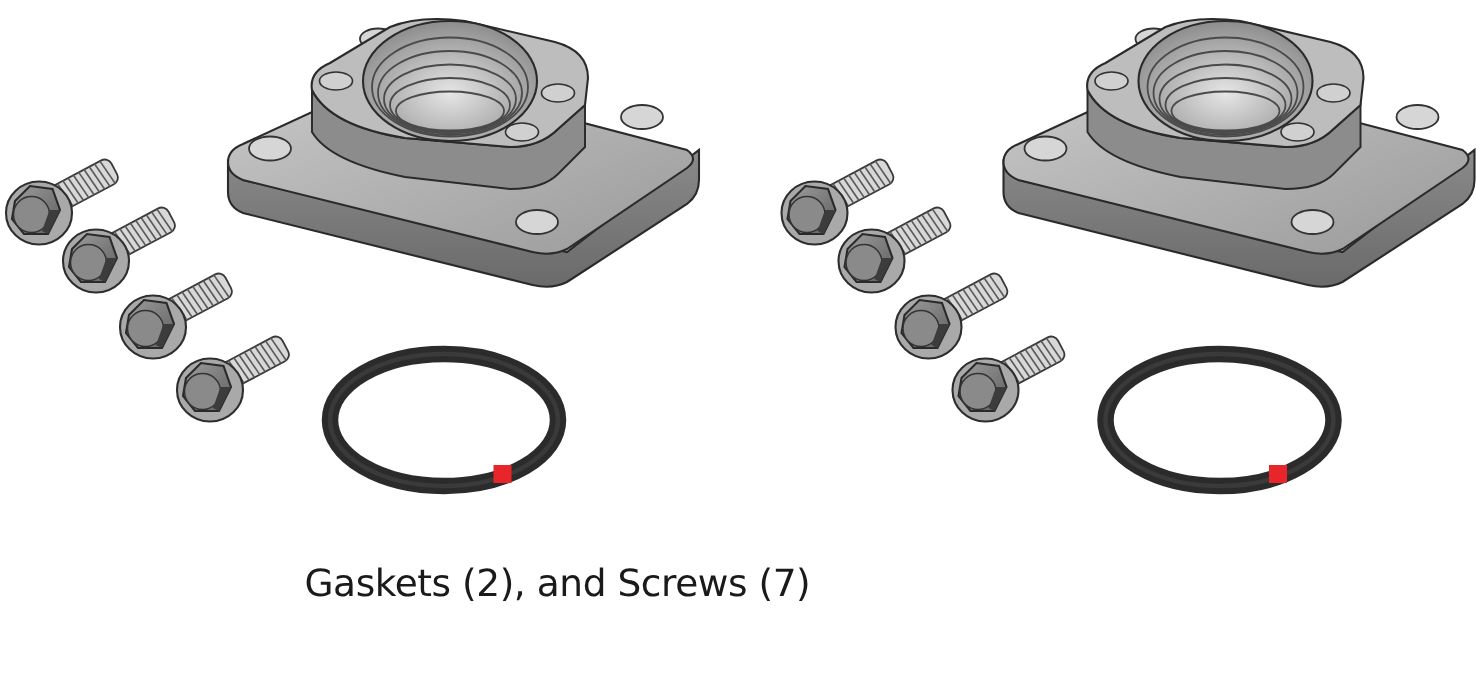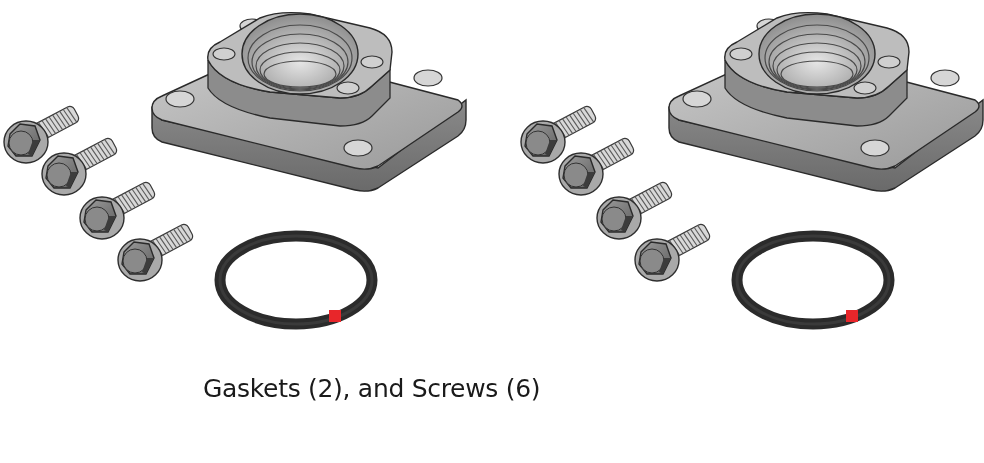--- a/index.html
+++ b/index.html
@@ -110,14 +110,14 @@
     <use href="#flange" x="140" y="8" width="330" height="210"></use>
     <use href="#screw" x="2" y="96" width="90" height="70"></use>
     <use href="#screw" x="40" y="128" width="90" height="70"></use>
     <use href="#screw" x="78" y="172" width="90" height="70"></use>
     <use href="#screw" x="116" y="214" width="90" height="70"></use>
     <use href="#gasket" x="212" y="226" width="170" height="110"></use>
   </svg>
 </div>
 
 <div class="caption">
-  <div>Gaskets (2), and Screws (6)</div>
+  <div>Gaskets (2), and Screws (7)</div>
 </div>
 
 </body></html>

